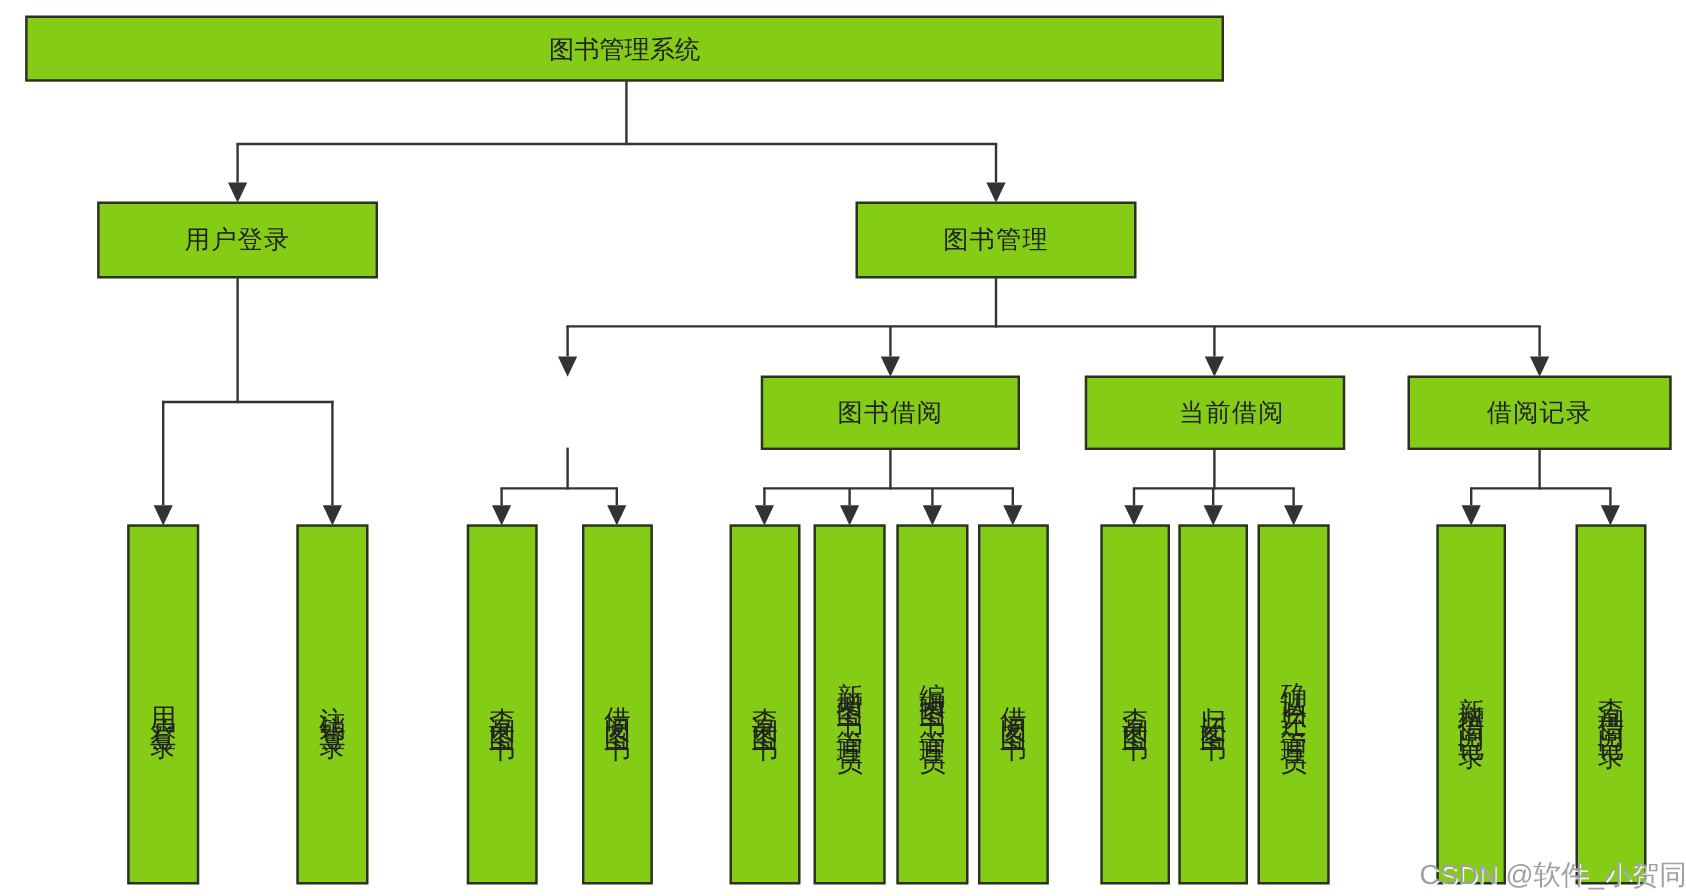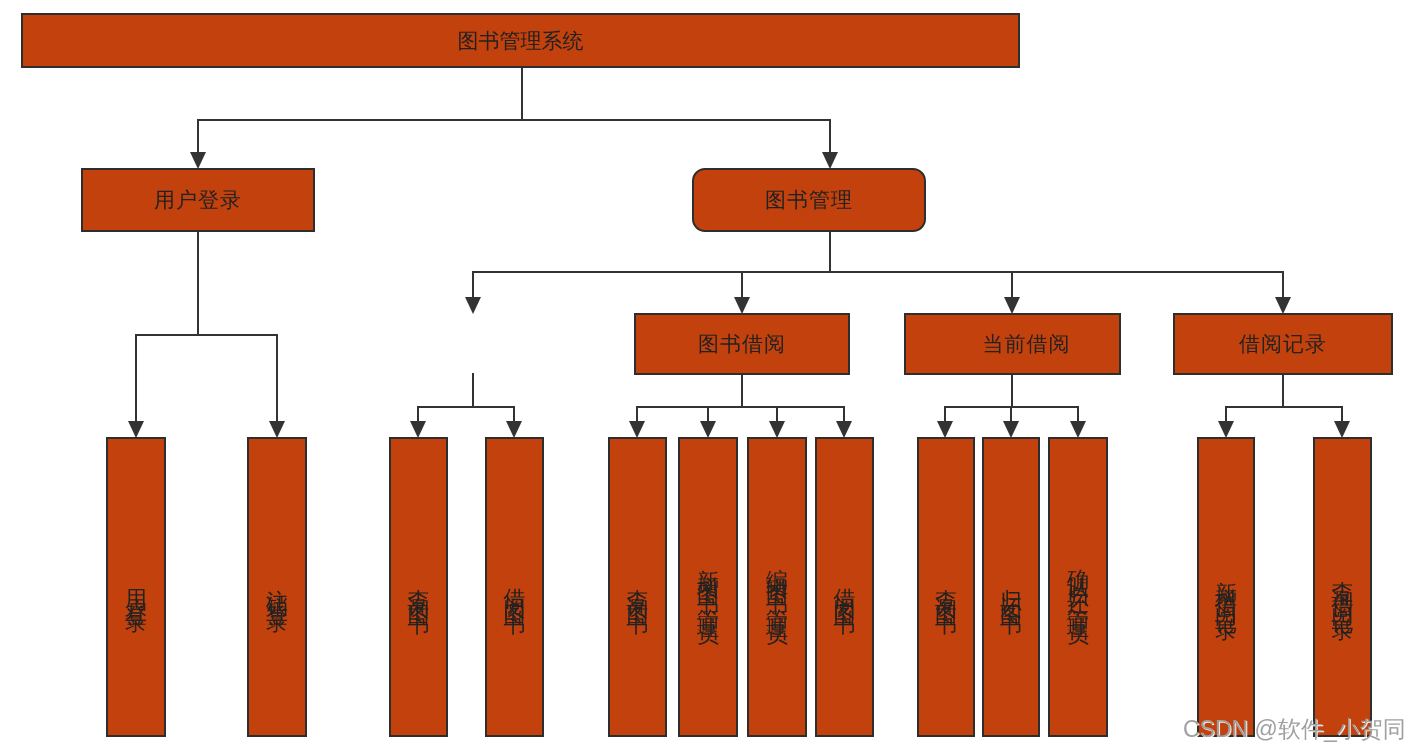--- a/index.html
+++ b/index.html
@@ -16,21 +16,21 @@
   }
   #connectors {
     position: absolute; left: 0; top: 0;
     width: 1405px; height: 747px;
     pointer-events: none;
   }
   .node {
     position: absolute;
     box-sizing: border-box;
     border: 2px solid #2e2e2e;
-    background: #c2410c;
+    background: #84cc16;
     display: flex;
     align-items: center;
     justify-content: center;
     color: #222222;
     z-index: 2;
   }
   .hnode { font-size: 21px; letter-spacing: 1px; }
   .root  { font-size: 21px; }
   .leaf  { top: 437px; height: 300px; }
   .vtext {
@@ -121,21 +121,21 @@
     <polygon points="1334,421 1350,421 1342,438"></polygon>
   </svg>
 
   <div class="node root" style="left:21px; top:13px; width:999px; height:55px;">
     <span>图书管理系统</span>
   </div>
 
   <div class="node hnode" style="left:81px; top:168px; width:234px; height:64px;">
     <span>用户登录</span>
   </div>
-  <div class="node hnode" style="left:692px; top:168px; width:234px; height:64px;border-radius:13px;">
+  <div class="node hnode" style="left:713px; top:168px; width:234px; height:64px;">
     <span>图书管理</span>
   </div>
 
   <div class="node hnode" style="left:634px; top:313px; width:216px; height:62px;">
     <span>图书借阅</span>
   </div>
   <div class="node hnode" style="left:904px; top:313px; width:217px; height:62px;padding-left:28px;">
     <span>当前借阅</span>
   </div>
   <div class="node hnode" style="left:1173px; top:313px; width:220px; height:62px;">

